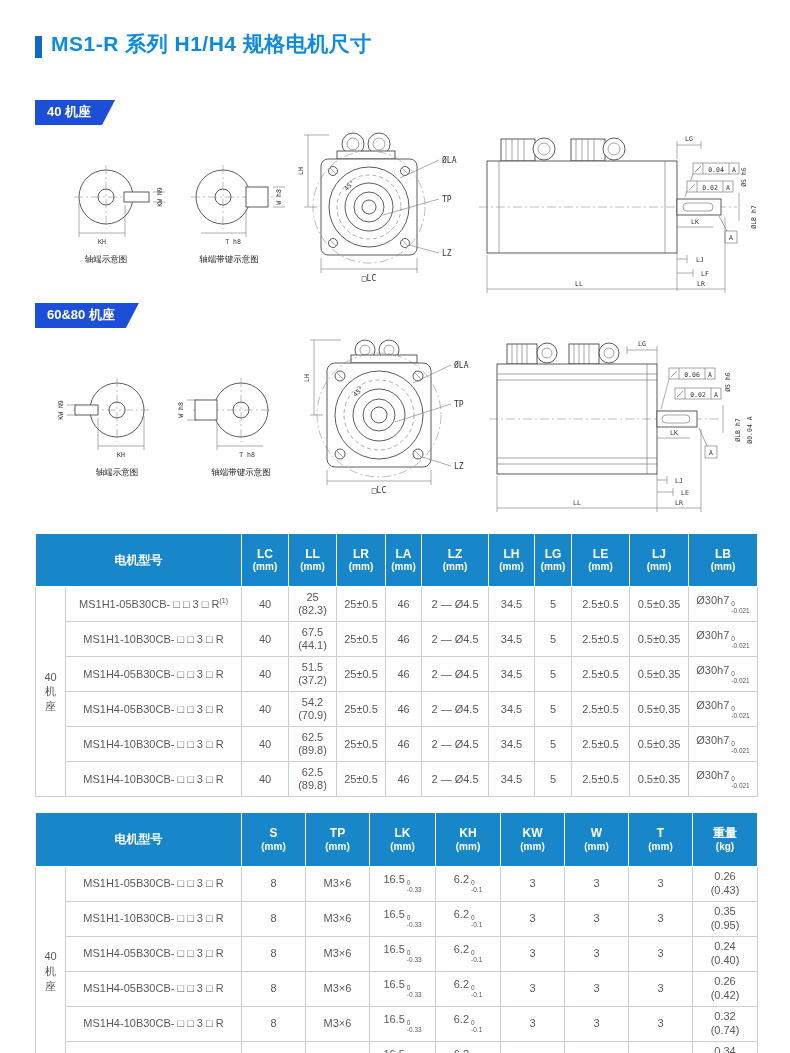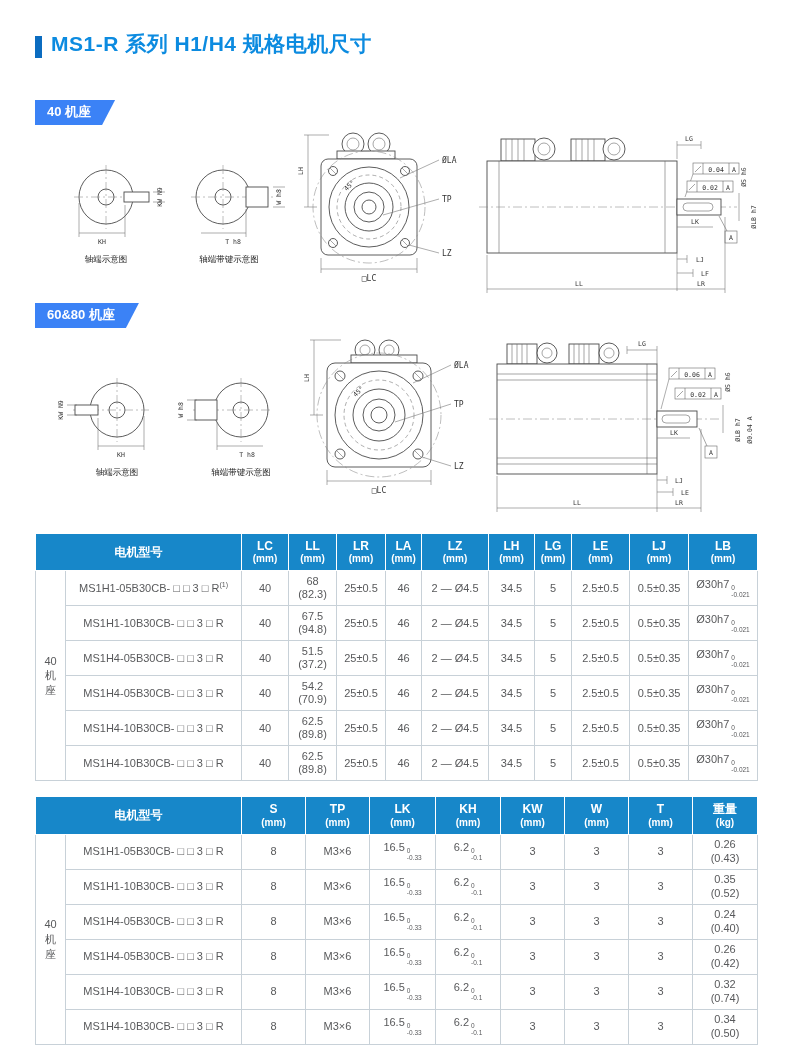--- a/index.html
+++ b/index.html
@@ -3,38 +3,38 @@
 <meta charset="utf-8">
 <style>
   html,body{margin:0;padding:0;background:#ffffff;}
   body{width:790px;height:1053px;font-family:"Liberation Sans","DejaVu Sans",sans-serif;color:#58595b;overflow:hidden;}
   .page{box-sizing:border-box;width:790px;padding:30px 33px 0 35px;}
 
   .title-row{display:flex;align-items:flex-end;gap:9px;margin:0 0 42px 0;}
   .title-bar{width:7px;height:22px;background:#0b6cc0;flex:0 0 auto;}
   .page-title{margin:0;font-size:21px;font-weight:bold;color:#0c8be0;letter-spacing:.5px;white-space:nowrap;}
 
-  .badge{display:inline-block;background:#3b82f6;color:#fff;font-size:13px;font-weight:bold;
+  .badge{display:inline-block;background:#1d4ed8;color:#fff;font-size:13px;font-weight:bold;
          padding:3px 24px 4px 12px;clip-path:polygon(0 0,100% 0,calc(100% - 13px) 100%,0 100%);}
 
   .drawings{margin:4px 0 2px 0;}
   svg{display:block;}
   svg .ln{stroke:#4a4a4a;stroke-width:0.9;fill:none;}
   svg .thin{stroke:#6a6a6a;stroke-width:0.6;fill:none;}
   svg .dim{stroke:#777;stroke-width:0.6;fill:none;}
   svg .cl{stroke:#888;stroke-width:0.55;fill:none;stroke-dasharray:9 3 2 3;}
   svg .dash{stroke:#777;stroke-width:0.6;fill:none;stroke-dasharray:4 3;}
   svg .fillw{fill:#fff;}
   svg text{font-family:"DejaVu Sans Mono","DejaVu Sans",monospace;font-size:8px;fill:#333;}
   svg text.cjk{font-family:"DejaVu Sans",sans-serif;font-size:8.5px;fill:#222;}
   svg text.sm{font-size:6.5px;}
 
   table.spec{border-collapse:collapse;width:722px;table-layout:fixed;margin-top:15px;border:1px solid #aeb9c2;}
   table.spec th{background:#1787c9;color:#fff;font-size:12px;font-weight:bold;border:1px solid #fff;
-                padding:5px 1px;line-height:1.2;vertical-align:middle;}
+                padding:13px 1px;line-height:1.2;vertical-align:middle;}
   table.spec th .u{font-size:10px;}
   table.spec td{border:1px solid #c8d1d8;font-size:11px;color:#58595b;text-align:center;
                 padding:2px 1px;height:30px;line-height:1.25;white-space:pre-line;vertical-align:middle;}
   table.spec td.model{font-size:11px;white-space:nowrap;}
   table.spec td.group{font-size:11px;line-height:1.35;}
   sup{font-size:7px;}
   .tolstack{display:inline-flex;flex-direction:column;font-size:6.5px;line-height:1.05;
             vertical-align:-2px;margin-left:2px;text-align:left;}
 </style>
 </head>
@@ -396,36 +396,36 @@
             </th>
           </tr>
         </thead>
         <tbody>
           <tr>
             <td class="group" rowspan="6">40
 机
 座</td>
             <td class="model"><span>MS1H1-05B30CB- □ □ 3 □ R</span><sup>(1)</sup></td>
             <td>40</td>
-            <td>68
+            <td>25
 (82.3)</td>
             <td>25±0.5</td>
             <td>46</td>
             <td>2 — Ø4.5</td>
             <td>34.5</td>
             <td>5</td>
             <td>2.5±0.5</td>
             <td>0.5±0.35</td>
             <td><span>Ø30h7</span><span class="tolstack"><span>0</span><span>-0.021</span></span></td>
           </tr>
           <tr>
             <td class="model"><span>MS1H1-10B30CB- □ □ 3 □ R</span></td>
             <td>40</td>
             <td>67.5
-(94.8)</td>
+(44.1)</td>
             <td>25±0.5</td>
             <td>46</td>
             <td>2 — Ø4.5</td>
             <td>34.5</td>
             <td>5</td>
             <td>2.5±0.5</td>
             <td>0.5±0.35</td>
             <td><span>Ø30h7</span><span class="tolstack"><span>0</span><span>-0.021</span></span></td>
           </tr>
           <tr>
@@ -557,21 +557,21 @@
           <tr>
             <td class="model"><span>MS1H1-10B30CB- □ □ 3 □ R</span></td>
             <td>8</td>
             <td>M3×6</td>
             <td><span>16.5</span><span class="tolstack"><span>0</span><span>-0.33</span></span></td>
             <td><span>6.2</span><span class="tolstack"><span>0</span><span>-0.1</span></span></td>
             <td>3</td>
             <td>3</td>
             <td>3</td>
             <td>0.35
-(0.52)</td>
+(0.95)</td>
           </tr>
           <tr>
             <td class="model"><span>MS1H4-05B30CB- □ □ 3 □ R</span></td>
             <td>8</td>
             <td>M3×6</td>
             <td><span>16.5</span><span class="tolstack"><span>0</span><span>-0.33</span></span></td>
             <td><span>6.2</span><span class="tolstack"><span>0</span><span>-0.1</span></span></td>
             <td>3</td>
             <td>3</td>
             <td>3</td>

